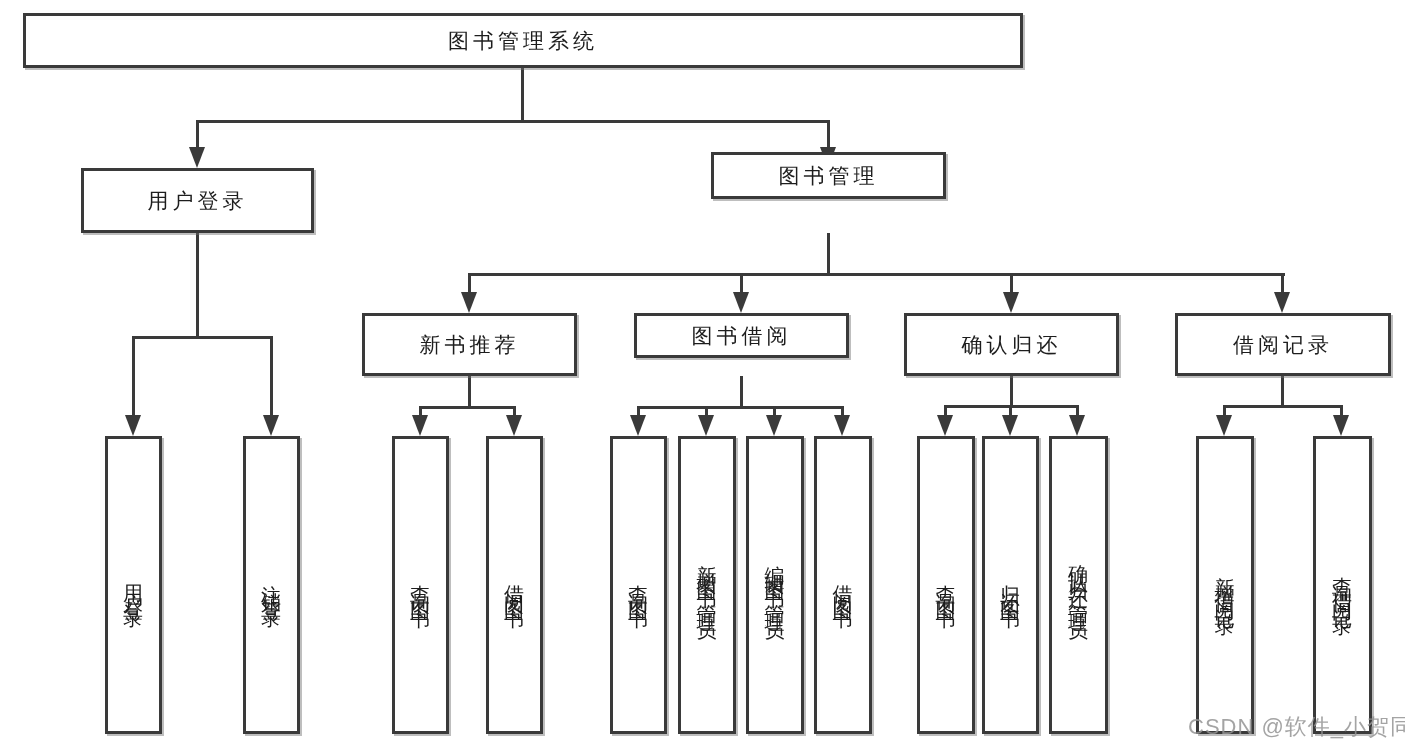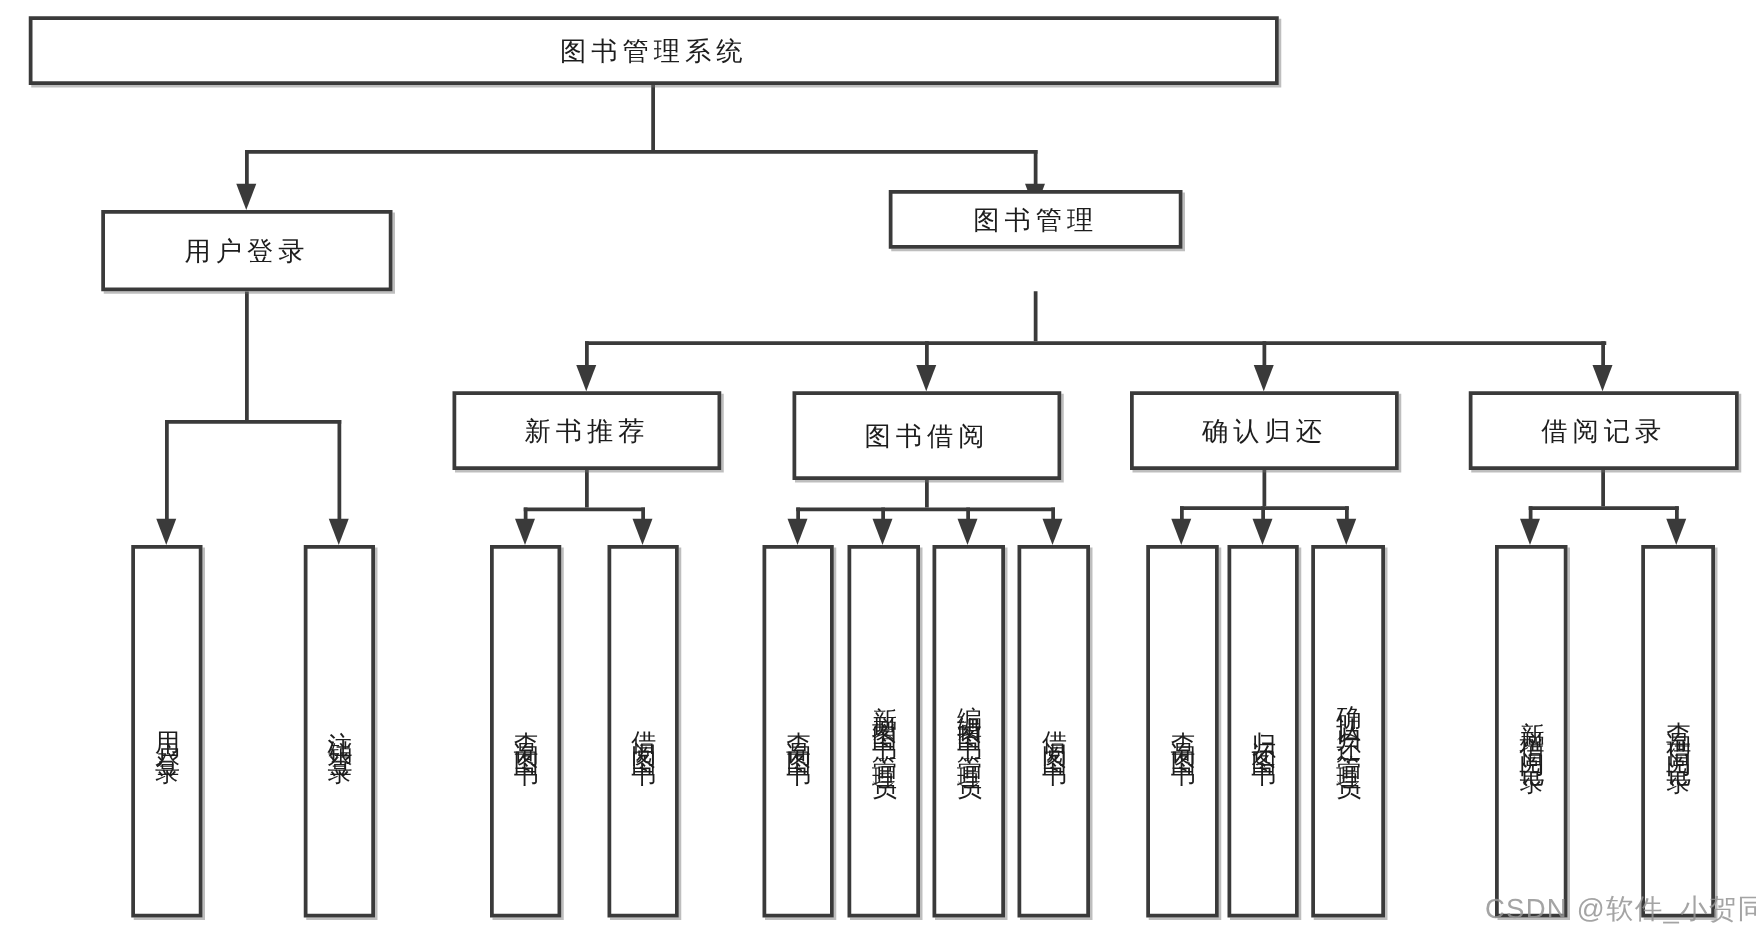--- a/index.html
+++ b/index.html
@@ -101,21 +101,21 @@
   <div class="vline" style="left:740px; top:273px; height:22px;"></div>
   <div class="arrowhead" style="left:733px; top:292px;"></div>
   <div class="vline" style="left:1010px; top:273px; height:22px;"></div>
   <div class="arrowhead" style="left:1003px; top:292px;"></div>
   <div class="vline" style="left:1281px; top:273px; height:22px;"></div>
   <div class="arrowhead" style="left:1274px; top:292px;"></div>
 
   <div class="box" style="left:362px; top:313px; width:215px; height:63px;">
     <span>新书推荐</span>
   </div>
-  <div class="box" style="left:634px; top:313px; width:215px; height:71px;">
+  <div class="box" style="left:634px; top:313px; width:215px; height:45px;">
     <span>图书借阅</span>
   </div>
   <div class="box" style="left:904px; top:313px; width:215px; height:63px;">
     <span>确认归还</span>
   </div>
   <div class="box" style="left:1175px; top:313px; width:216px; height:63px;">
     <span>借阅记录</span>
   </div>
 
   <div class="vline" style="left:468px; top:376px; height:30px;"></div>

